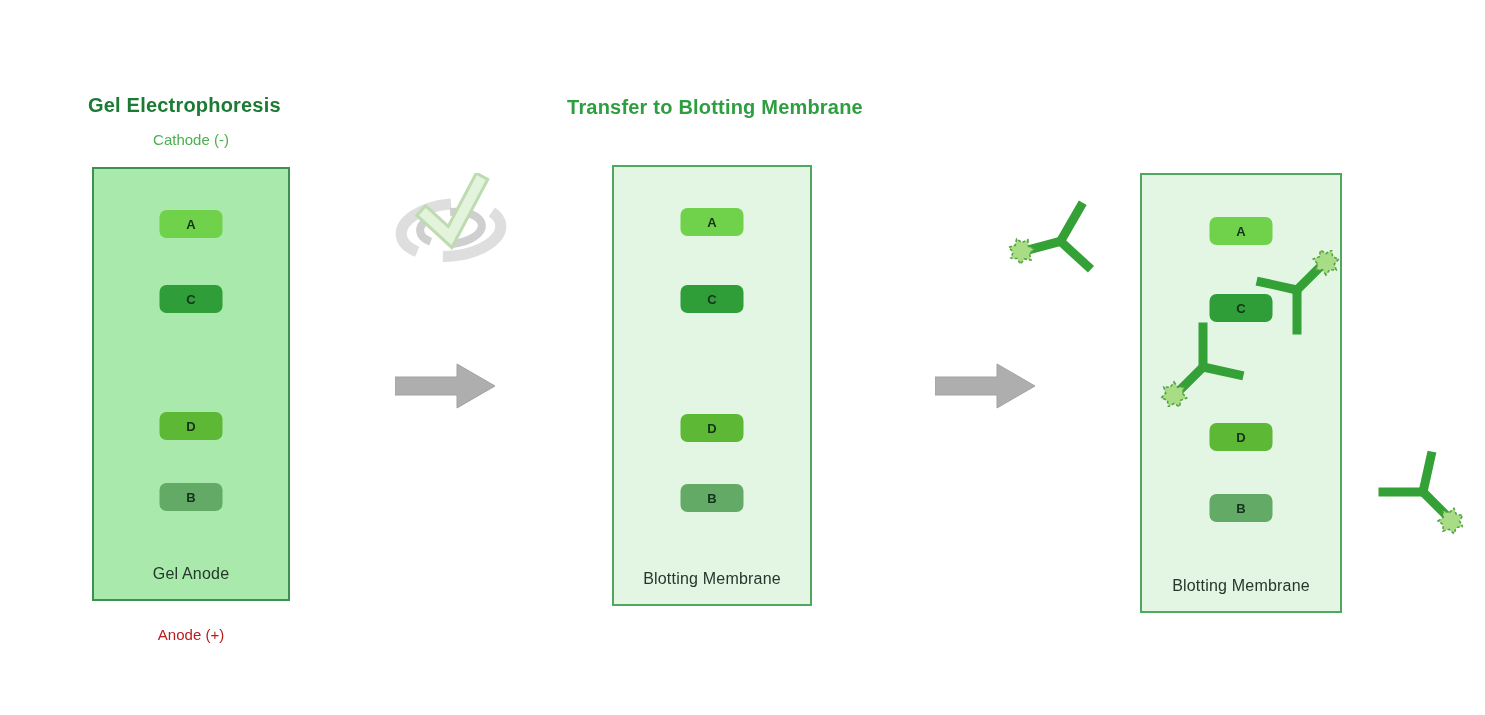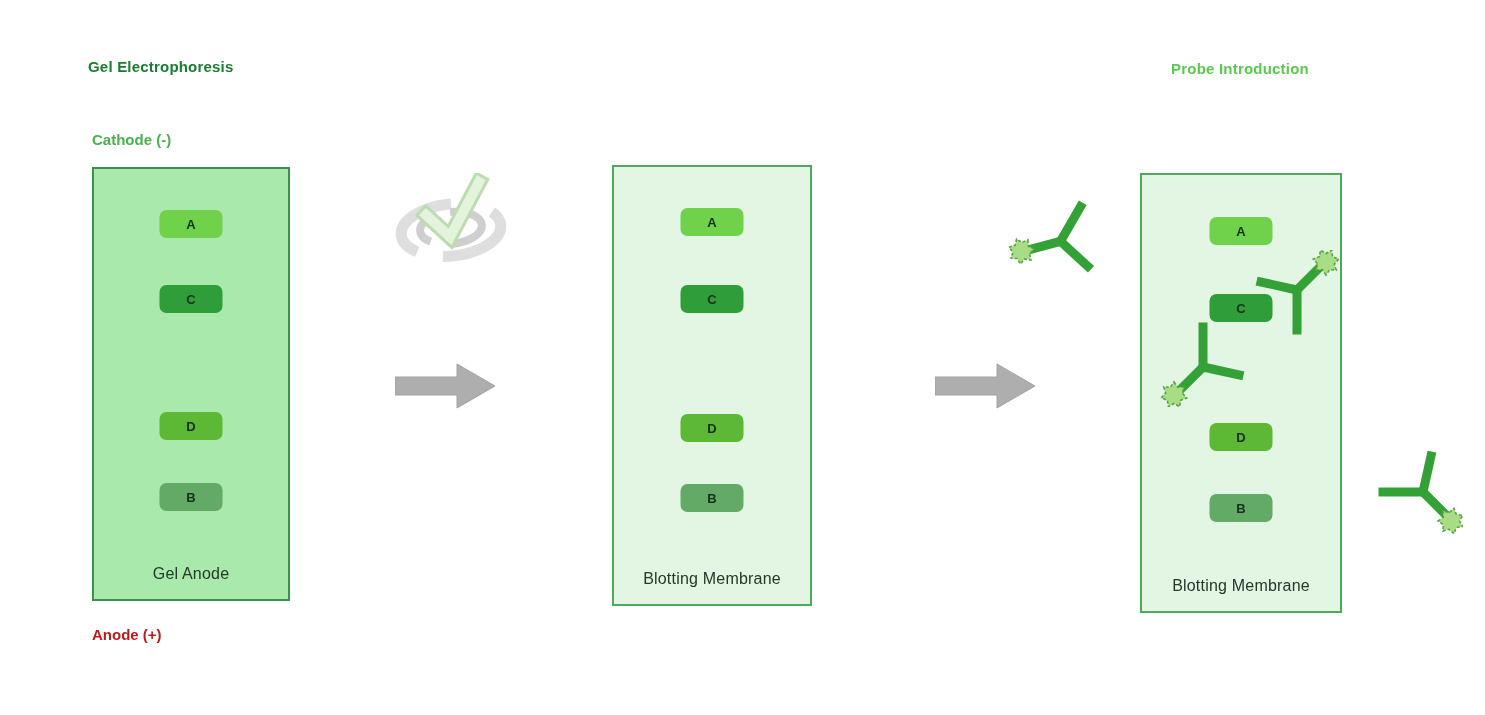--- a/index.html
+++ b/index.html
@@ -1,23 +1,23 @@
 <!DOCTYPE html>
 <html><head>
 <meta charset="utf-8">
 <style>
   html,body{margin:0;padding:0;}
   body{
     width:1485px;height:715px;background:#ffffff;position:relative;overflow:hidden;
     font-family:"Liberation Sans",sans-serif;
   }
   .abs{position:absolute;}
-  .panel-title{font-size:15px;font-weight:700;letter-spacing:.2px;}
+  .panel-title{font-size:20px;font-weight:700;letter-spacing:.2px;margin-top:36px;}
   .centered{text-align:center;}
-  .electrode{font-size:15px;font-weight:700;text-align:left;}
+  .electrode{font-size:15px;font-weight:400;text-align:center;}
   .box{position:absolute;border:2px solid;box-sizing:border-box;}
   .band{
     position:absolute;left:50%;transform:translateX(-50%);
     width:63px;height:28px;border-radius:7px;
     display:flex;align-items:center;justify-content:center;
     font-size:13px;font-weight:700;color:#16321d;
   }
   .box-label{
     position:absolute;left:0;right:0;bottom:16px;text-align:center;
     font-size:16px;color:#24382b;font-weight:500;letter-spacing:.2px;
@@ -65,34 +65,34 @@
       <ellipse cx="58" cy="55" rx="31" ry="16" fill="none" stroke-width="8" stroke-dasharray="38 22 30 24" transform="rotate(-6 58 55)" style="stroke: rgb(207, 207, 207);"></ellipse>
     </g>
     <path d="M33,42 L57,64 L86,9" fill="none" stroke-width="16" stroke-linecap="square" style="stroke: rgb(190, 220, 178);"></path>
     <path d="M33,42 L57,64 L86,9" fill="none" stroke-width="10" stroke-linecap="square" style="stroke: rgb(228, 244, 220);"></path>
   </svg>
 
   <svg class="abs" style="left:395px;top:363px;" width="102" height="46" viewBox="0 0 102 46">
     <polygon points="0,14 62,14 62,1 100,23 62,45 62,32 0,32" stroke-width="1" style="fill: rgb(174, 174, 174); stroke: rgb(162, 162, 162);"></polygon>
   </svg>
 
+  <div class="abs panel-title centered" style="left: 520px; top: 60px; width: 390px; color: rgb(47, 158, 65);">Transfer to Blotting Membrane</div>
 
   <div class="box p2" style="left: 612px; top: 165px; width: 200px; height: 441px; background-color: rgb(227, 245, 227); border-color: rgb(79, 168, 94);">
     <div class="band" style="background-color: rgb(112, 210, 75);">A</div>
     <div class="band" style="background-color: rgb(47, 158, 56);">C</div>
     <div class="band" style="background-color: rgb(92, 184, 53);">D</div>
     <div class="band" style="background-color: rgb(99, 170, 102);">B</div>
     <div class="box-label">Blotting Membrane</div>
   </div>
 
   <svg class="abs" style="left:935px;top:363px;" width="102" height="46" viewBox="0 0 102 46">
     <polygon points="0,14 62,14 62,1 100,23 62,45 62,32 0,32" stroke-width="1" style="fill: rgb(174, 174, 174); stroke: rgb(162, 162, 162);"></polygon>
   </svg>
 
-  <div class="abs panel-title centered" style="left: 1085px; top: 60px; width: 310px; color: rgb(91, 201, 79);">Probe Introduction</div>
 
   <div class="box p3" style="left: 1140px; top: 173px; width: 202px; height: 440px; background-color: rgb(227, 245, 227); border-color: rgb(79, 168, 94);">
     <div class="band" style="background-color: rgb(112, 210, 75);">A</div>
     <div class="band" style="background-color: rgb(47, 158, 56);">C</div>
     <div class="band" style="background-color: rgb(92, 184, 53);">D</div>
     <div class="band" style="background-color: rgb(99, 170, 102);">B</div>
     <div class="box-label">Blotting Membrane</div>
   </div>
 
   <svg width="0" height="0" style="position:absolute" aria-hidden="true">

